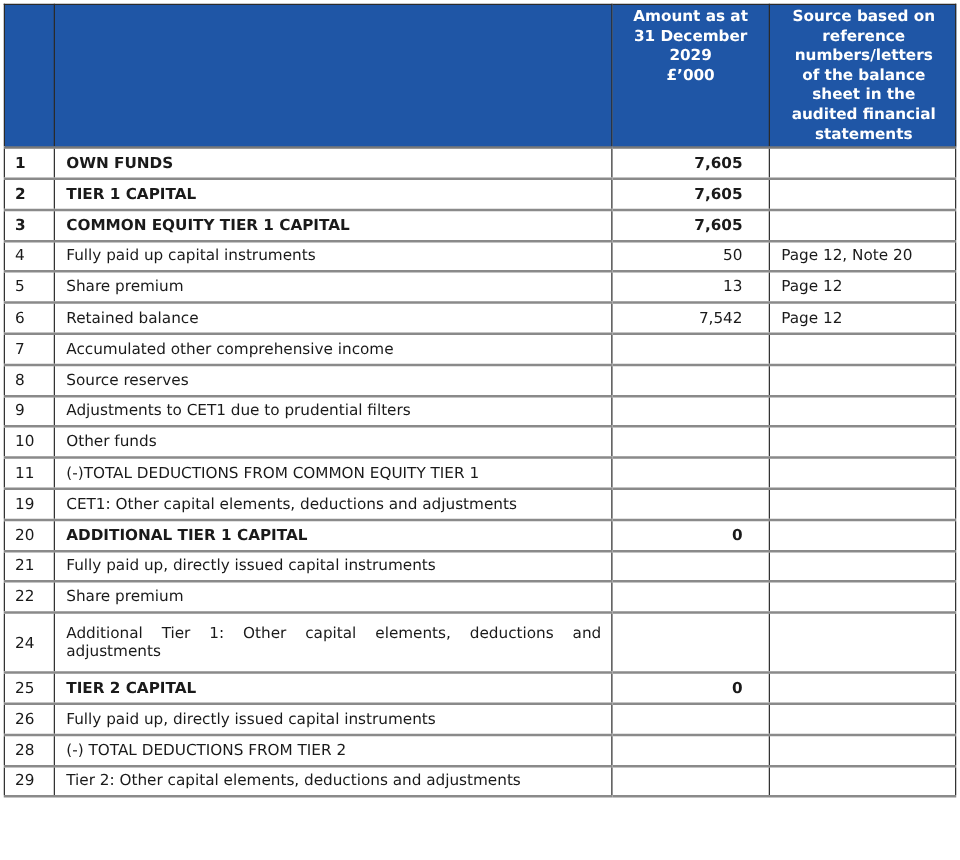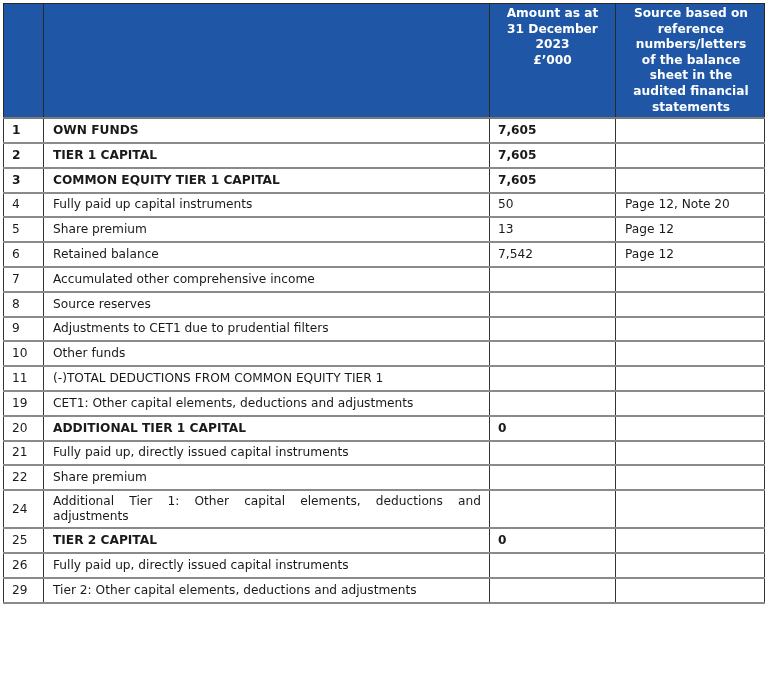--- a/index.html
+++ b/index.html
@@ -26,55 +26,55 @@
       font-size: 12.2px;
       vertical-align: top;
       padding: 2px 7px 2px 7px;
       border: 1px solid #2a2a2a;
       border-bottom: 2px solid #7a7a7a;
       line-height: 15.6px;
     }
     thead th.h-amount { text-align: center; padding-left: 4px; padding-right: 4px; }
     thead th.h-source { text-align: center; padding-left: 9px; }
     tbody tr { height: 24.8px; }
-    tbody tr.tall { height: 38px; }
+    tbody tr.tall { height: 48px; }
     tbody td {
       border-left: 1px solid #333333;
       border-right: 1px solid #333333;
       border-bottom: 2px solid #8a8a8a;
       padding: 0 8px;
       vertical-align: middle;
       line-height: 15px;
       white-space: nowrap;
     }
     tbody td.num { padding-left: 8px; }
     tbody td.label { padding-left: 9px; }
     tbody td.label.wrap { white-space: normal; text-align: justify; text-align-last: left; }
-    tbody td.amount { padding-right: 40px; margin-top: 20px; }
+    tbody td.amount { text-align: right; padding-right: 21px; margin-top: 20px; }
     tbody td.source { padding-left: 9px; }
     .bold { font-weight: bold; }
   </style>
 </head>
 <body>
 
 <table class="own-funds">
   <colgroup>
     <col class="c-num">
       <col class="c-label">
       <col class="c-amount">
       <col class="c-source">
   </colgroup>
   <thead>
     <tr>
       <th></th>
       <th></th>
       <th class="h-amount">
         <div>Amount as at</div>
         <div>31 December</div>
-        <div>2023</div>
+        <div>2029</div>
         <div>£’000</div>
       </th>
       <th class="h-source">
         <div>Source based on</div>
         <div>reference</div>
         <div>numbers/letters</div>
         <div>of the balance</div>
         <div>sheet in the</div>
         <div>audited financial</div>
         <div>statements</div>
@@ -184,19 +184,25 @@
       <td class="amount bold">0</td>
       <td class="source"></td>
     </tr>
     <tr>
       <td class="num">26</td>
       <td class="label">Fully paid up, directly issued capital instruments</td>
       <td class="amount"></td>
       <td class="source"></td>
     </tr>
     <tr>
+      <td class="num">28</td>
+      <td class="label">(-) TOTAL DEDUCTIONS FROM TIER 2</td>
+      <td class="amount"></td>
+      <td class="source"></td>
+    </tr>
+    <tr>
       <td class="num">29</td>
       <td class="label">Tier 2: Other capital elements, deductions and adjustments</td>
       <td class="amount"></td>
       <td class="source"></td>
     </tr>
   </tbody>
 </table>
 
 </body></html>

